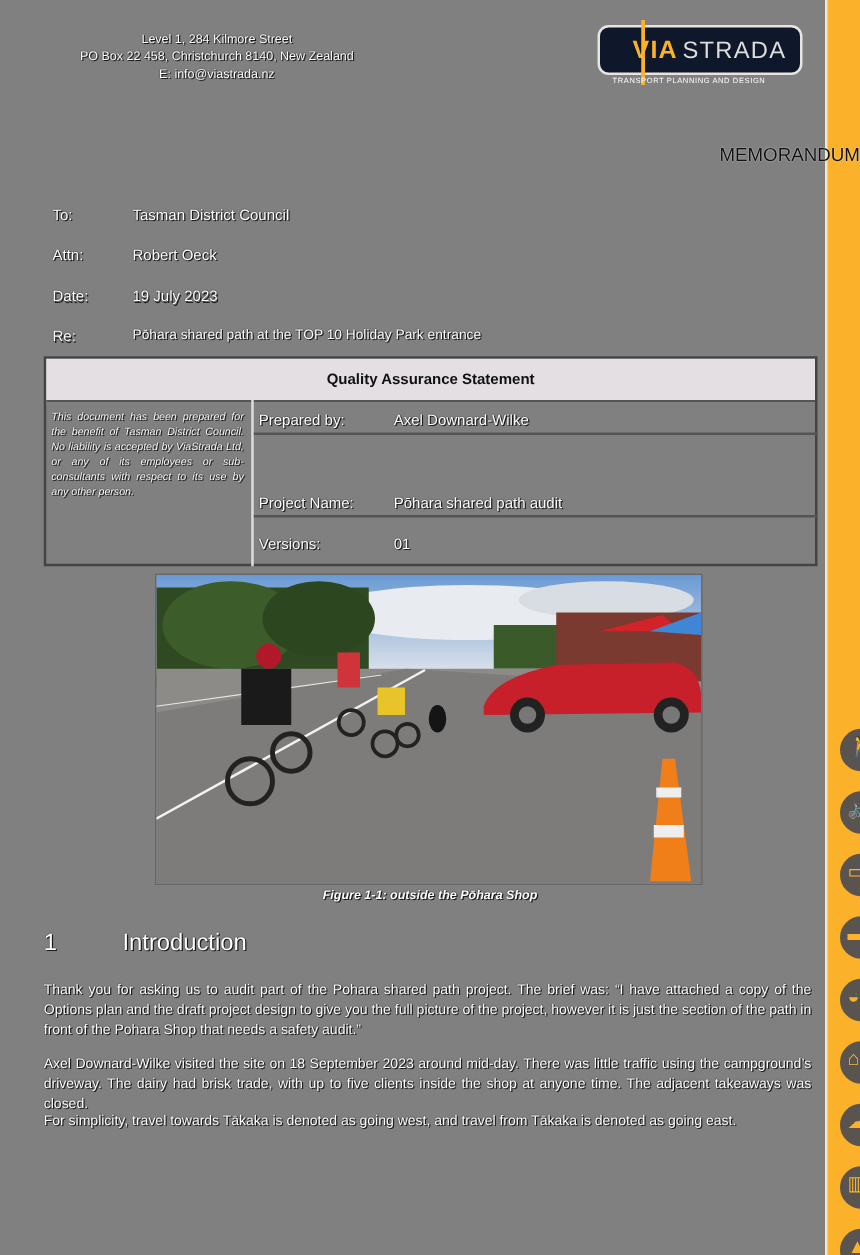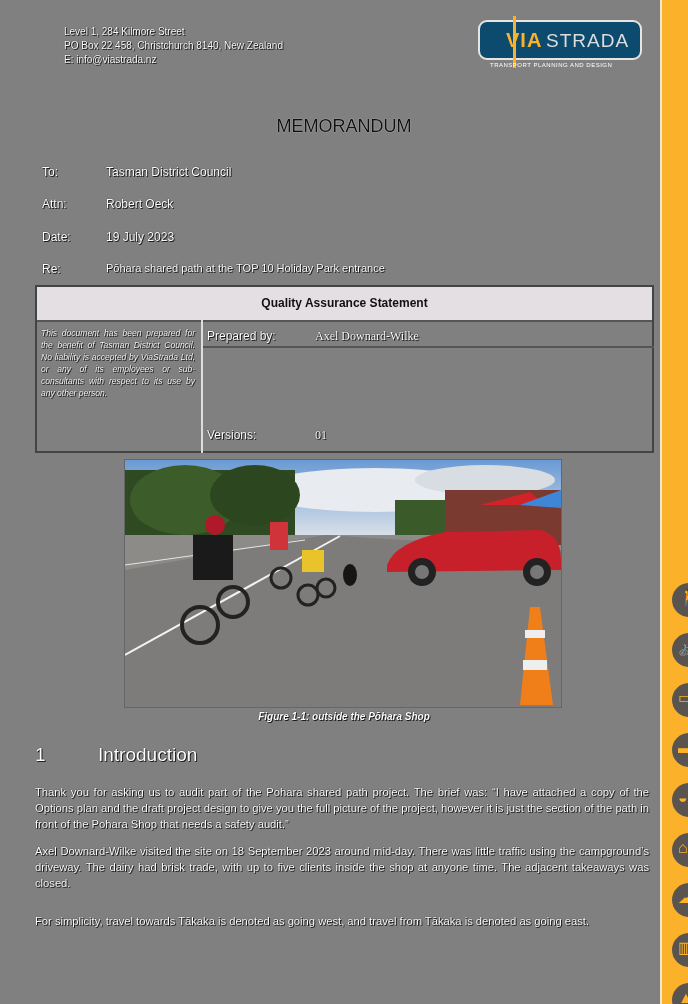--- a/index.html
+++ b/index.html
@@ -2,37 +2,37 @@
 <html><head>
 <meta charset="utf-8">
 <style>
   html, body { margin:0; padding:0; }
   body { width:688px; height:1004px; background:#808080; position:relative; overflow:hidden;
          font-family:"Liberation Sans", sans-serif; color:#fff; }
   .txt { text-shadow: 0 0 1px #000, 1px 1px 0 #222; }
   .sidebar { position:absolute; left:660px; top:0; width:28px; height:1004px; background:#fbb12a; border-left:2px solid #f2e6cc; box-sizing:border-box; }
   .side-icon { position:absolute; left:10px; width:34px; height:34px; border-radius:50%; background:#5a5450; }
   .side-icon span { position:absolute; left:6px; top:7px; font-size:16px; color:#fbb12a; line-height:1; }
-  .address { position:absolute; right:405px; top:25px; text-align:left; font-size:10px; line-height:14px; }
-  .logo { position:absolute; left:478px; top:20px; width:164px; height:40px; background:#0c4a6e; border:2px solid #e8e4e0; border-radius:9px; box-sizing:border-box; }
+  .address { position:absolute; right:405px; top:25px; text-align:center; font-size:10px; line-height:14px; }
+  .logo { position:absolute; left:478px; top:20px; width:164px; height:40px; background:#0f172a; border:2px solid #e8e4e0; border-radius:9px; box-sizing:border-box; }
   .logo .via { position:absolute; left:26px; top:7px; font-size:20px; font-weight:bold; color:#fbb12a; letter-spacing:1px; }
   .logo .strada { position:absolute; left:66px; top:8px; font-size:19px; color:#ddd; letter-spacing:1px; }
   .logo .bar { position:absolute; left:33px; top:-6px; width:3px; height:52px; background:#fbb12a; }
   .tagline { position:absolute; left:490px; top:62px; font-size:6px; color:#fff; letter-spacing:0.5px; }
-  .memo-title { position:absolute; left:0; width:688px; top:116px; text-align:center; font-size:18px; color:#111; text-shadow:0 0 1px #fff; }
+  .memo-title { position:absolute; left:0; width:688px; top:116px; text-align:right; font-size:15px; color:#111; text-shadow:0 0 1px #fff; }
   .hdr-row { position:absolute; left:42px; font-size:12px; }
   .hdr-row .lbl { position:absolute; left:0; width:60px; }
   .hdr-row .val { position:absolute; left:64px; white-space:nowrap; }
   .qa { position:absolute; left:35px; top:285px; width:619px; height:168px; border:2px solid #444; box-sizing:border-box; }
   .qa-head { height:33px; background:#e3dfe2; color:#111; font-weight:bold; font-size:12px; text-align:center; line-height:33px; border-bottom:2px solid #555; }
   .qa-disclaimer { position:absolute; left:4px; top:40px; width:154px; font-size:8.5px; font-style:italic; text-align:justify; line-height:12px; }
   .qa-divider { position:absolute; left:164px; top:33px; width:2px; height:133px; background:#ddd; }
   .qa-row { position:absolute; left:166px; width:451px; height:28px; border-bottom:2px solid #555; box-sizing:border-box; font-size:12px; }
   .qa-row .k { position:absolute; left:4px; top:9px; }
-  .qa-row .v { position:absolute; left:112px; top:9px; white-space:nowrap;font-family:Liberation Serif, serif; }
+  .qa-row .v { position:absolute; left:112px; top:9px; white-space:nowrap; }
   .photo { position:absolute; left:124px; top:459px; width:436px; height:247px; overflow:hidden; border:1px solid #666; }
   .caption { position:absolute; left:0; width:688px; top:711px; text-align:center; font-size:10px; font-style:italic; font-weight:bold; }
   .h1 { position:absolute; top:744px; font-size:19px; }
   .para { position:absolute; left:35px; width:614px; font-size:11.2px; line-height:16px; text-align:justify; }
 </style>
 </head>
 <body>
 
 <div class="sidebar">
   <div class="side-icon" style="top:583px">
@@ -97,20 +97,24 @@
 </div>
 
 <div class="qa">
   <div class="qa-head">Quality Assurance Statement</div>
   <div class="qa-disclaimer txt">This document has been prepared for the benefit of Tasman District Council. No liability is accepted by ViaStrada Ltd, or any of its employees or sub-consultants with respect to its use by any other person.</div>
   <div class="qa-divider"></div>
   <div class="qa-row txt" style="top:33px">
     <span class="k">Prepared by:</span>
     <span class="v">Axel Downard-Wilke</span>
   </div>
+  <div class="qa-row txt" style="top:99px">
+    <span class="k">Project Name:</span>
+    <span class="v">Pōhara shared path audit</span>
+  </div>
   <div class="qa-row txt" style="top:132px;border-bottom:none">
     <span class="k">Versions:</span>
     <span class="v">01</span>
   </div>
 </div>
 
 <div class="photo">
   <svg width="436" height="247" viewBox="0 0 436 247">
     <defs>
       <linearGradient id="sky" x1="0" y1="0" x2="0" y2="1">
@@ -152,13 +156,13 @@
     <ellipse cx="225" cy="115" rx="7" ry="11" fill="#151515"></ellipse>
   </svg>
 </div>
 <div class="caption txt">Figure 1-1: outside the Pōhara Shop</div>
 
 <div class="h1 txt" style="left:35px">1</div>
 <div class="h1 txt" style="left:98px">Introduction</div>
 
 <div class="para txt" style="top:784px">Thank you for asking us to audit part of the Pohara shared path project. The brief was: “I have attached a copy of the Options plan and the draft project design to give you the full picture of the project, however it is just the section of the path in front of the Pohara Shop that needs a safety audit.”</div>
 <div class="para txt" style="top:843px">Axel Downard-Wilke visited the site on 18 September 2023 around mid-day. There was little traffic using the campground’s driveway. The dairy had brisk trade, with up to five clients inside the shop at anyone time. The adjacent takeaways was closed.</div>
-<div class="para txt" style="top:913px">For simplicity, travel towards Tākaka is denoted as going west, and travel from Tākaka is denoted as going east.</div>
+<div class="para txt" style="top:889px">For simplicity, travel towards Tākaka is denoted as going west, and travel from Tākaka is denoted as going east.</div>
 
 </body></html>

